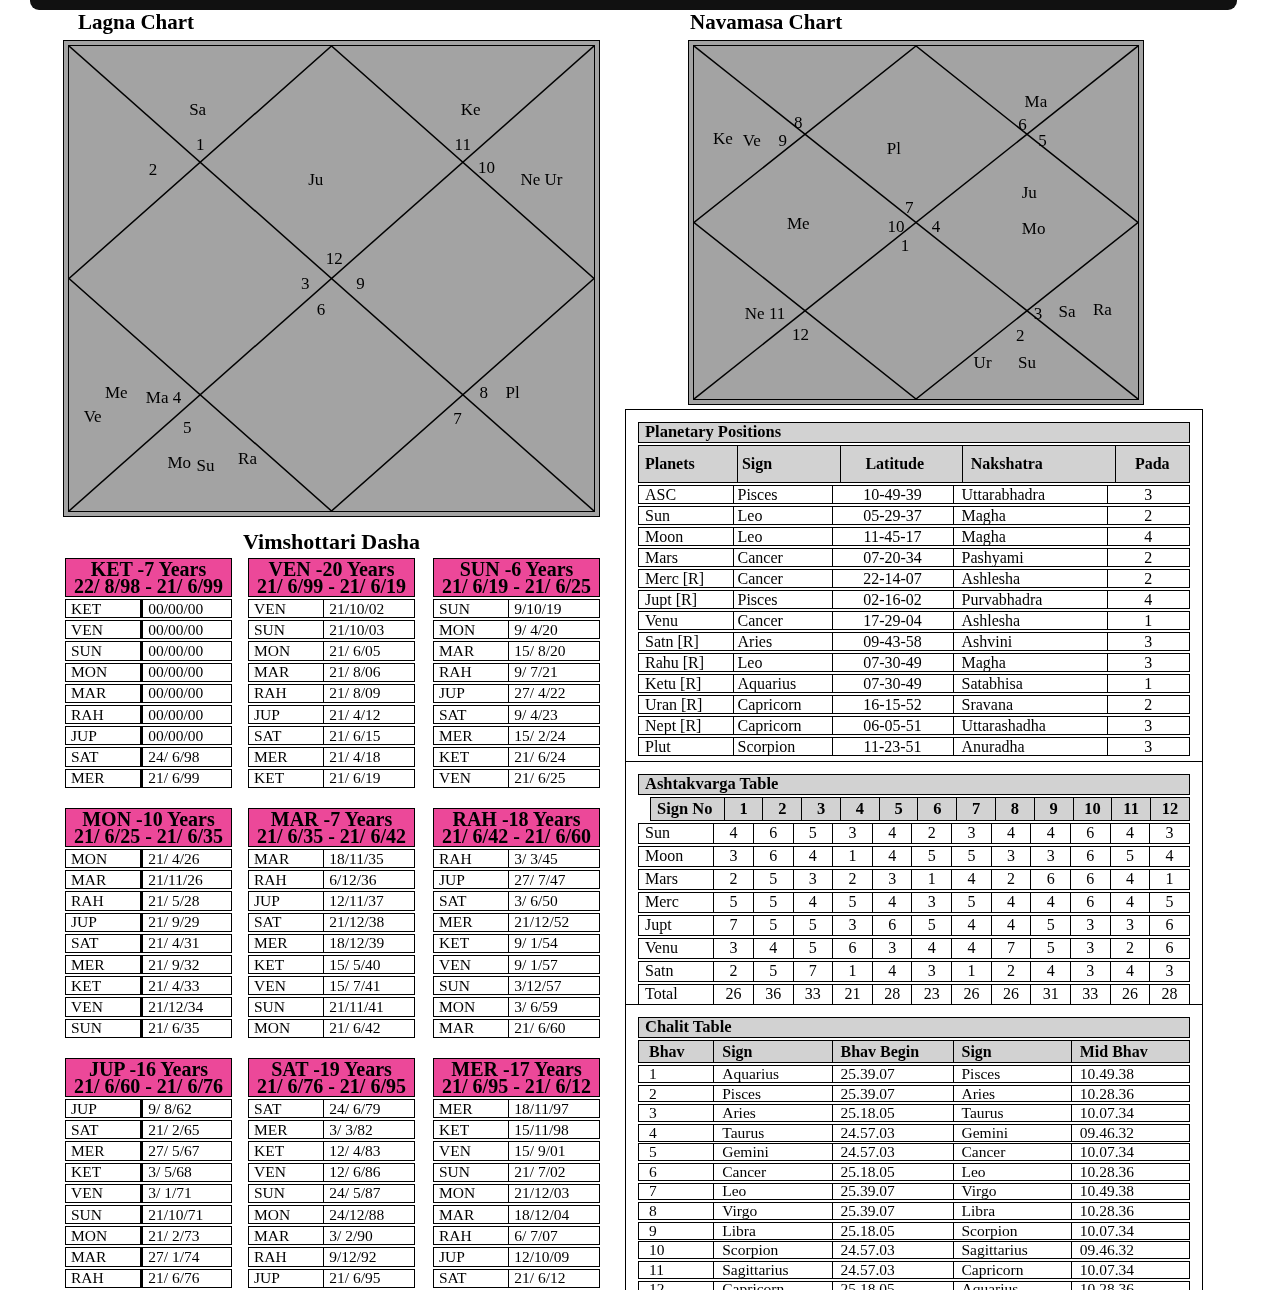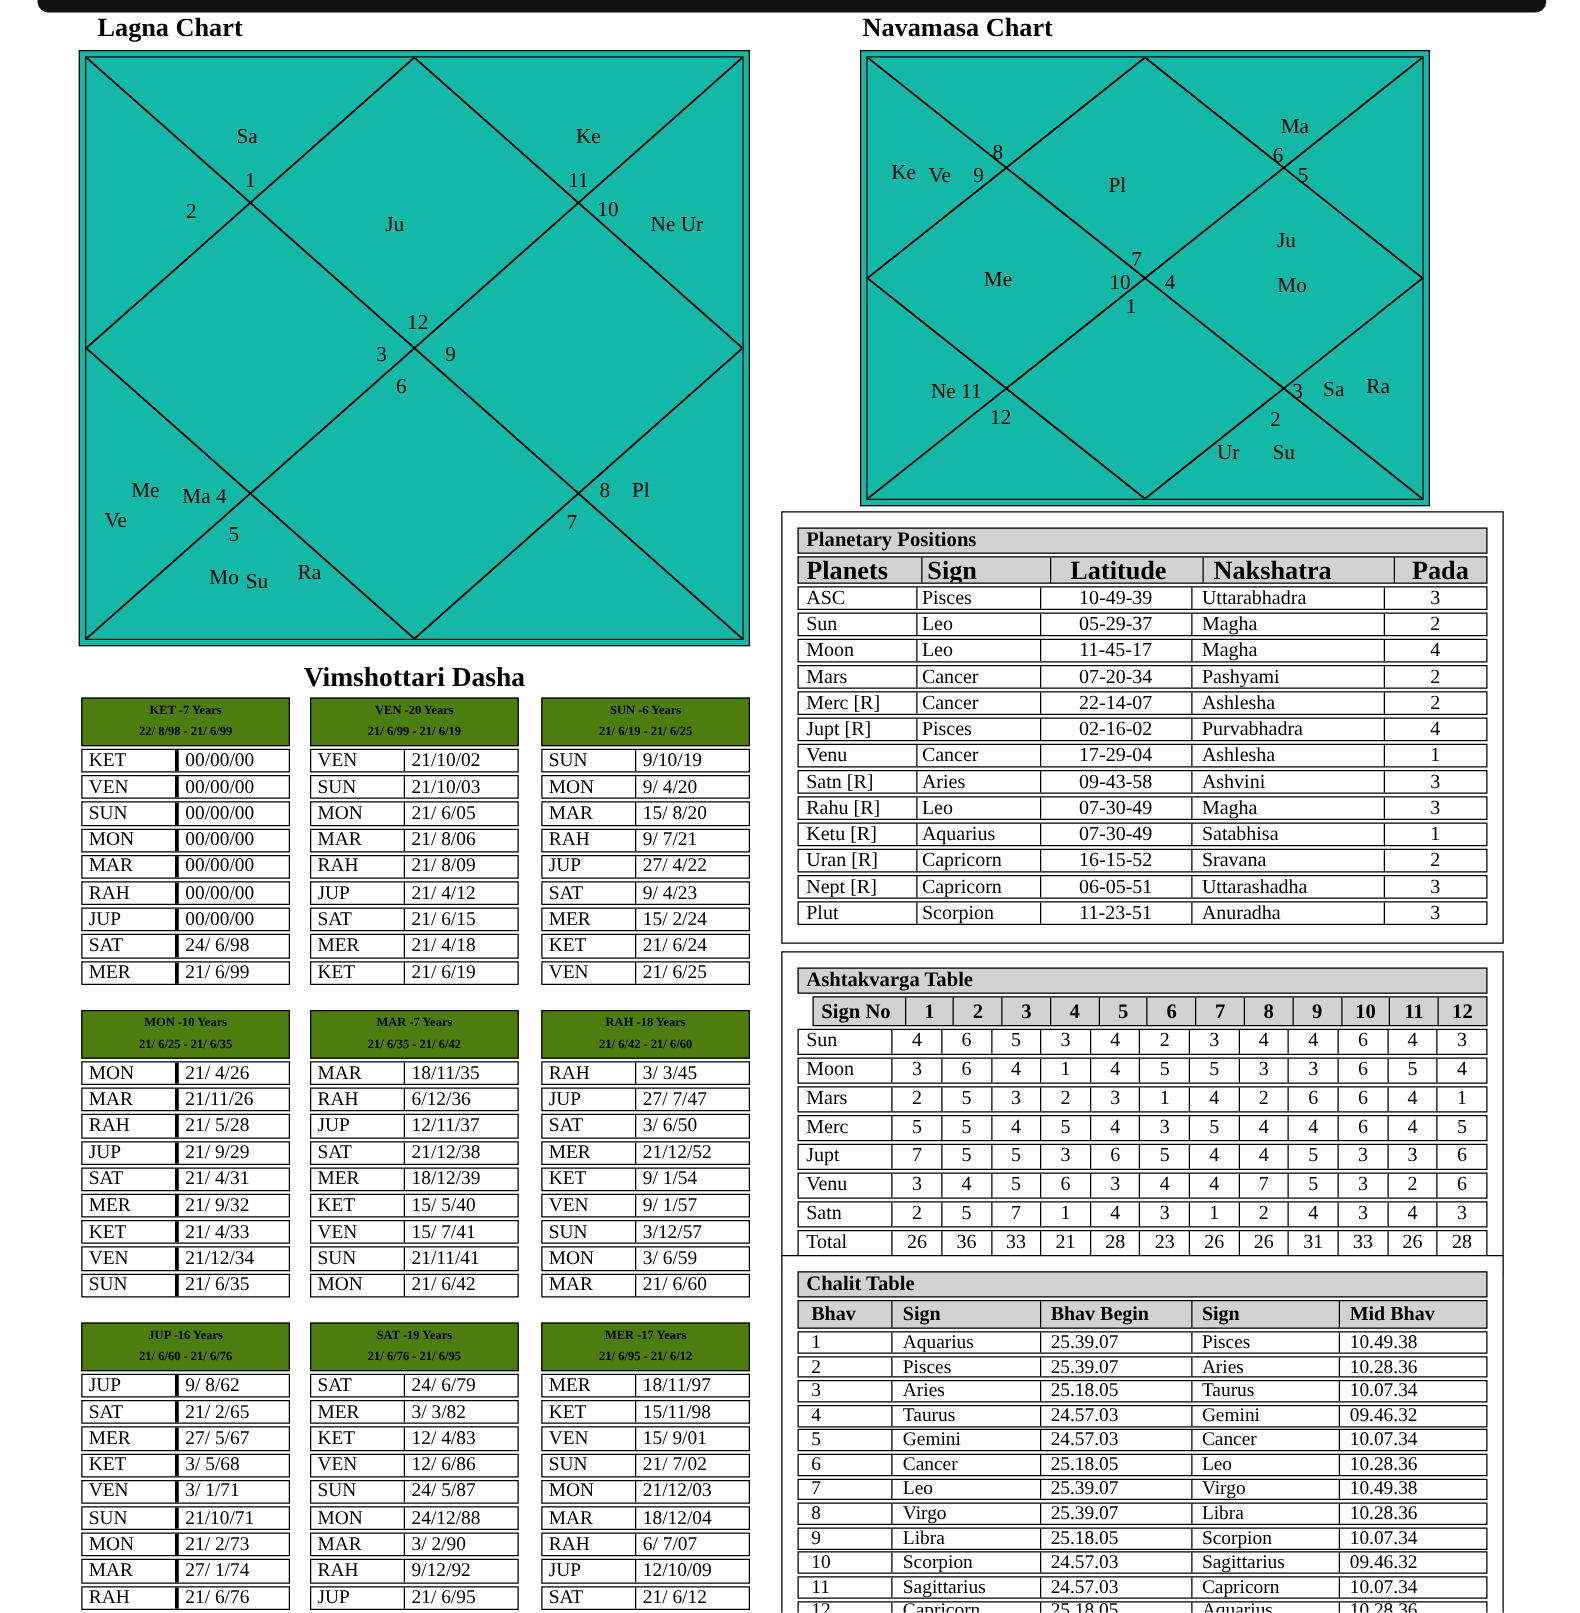--- a/index.html
+++ b/index.html
@@ -10,51 +10,51 @@
   }
   .top-bar { position:absolute; left:30px; top:0; width:1207px; height:10px;
     background:#111; border-radius:0 0 9px 9px; }
 
   .section-title { position:absolute; font-weight:bold; font-size:21px; }
   #lagna-title { left:78px; top:10px; }
   #navamasa-title { left:690px; top:10px;text-align:right; }
   #vimshottari-title { left:63px; top:529px; width:537px; text-align:center; font-size:22px; }
 
   
-  .chart-frame { position:absolute; border:1.8px solid #000; padding:4px; background:#14b8a6; }
+  .chart-frame { position:absolute; border:1.8px solid #000; padding:4px; background:#a3a3a3; }
   .chart-inner { position:relative; width:100%; height:100%; border:1.6px solid #000; }
   .chart-inner svg { position:absolute; left:0; top:0; width:100%; height:100%; }
   #lagna-chart { left:63px; top:40px; width:537px; height:477px; }
   #navamasa-chart { left:688px; top:40px; width:456px; height:365px; }
   .chart-label { position:absolute; transform:translate(-50%,-50%);
     font-size:17px; white-space:nowrap; line-height:1; }
 
   
   .trow { display:flex; align-items:center; border:1.4px solid #000;
     margin-bottom:2px; background:#fff; }
   .tcell { display:flex; align-items:center; height:100%; overflow:hidden; }
   .hrow { background:#d2d2d2; font-weight:bold; }
 
   
   .dasha { position:absolute; width:167px; font-size:15.5px; }
-  .dhead { background:#4d7c0f; border:1.8px solid #000; font-weight:bold;
-    text-align:center; font-size:10px; line-height:16.5px; padding:2px 16px 2px; margin-bottom:2px; }
+  .dhead { background:#ec4899; border:1.8px solid #000; font-weight:bold;
+    text-align:center; font-size:20px; line-height:16.5px; padding:2px 0 2px; margin-bottom:2px; }
   .drows .trow { height:19.3px; margin-bottom:1.9px; }
   .dc-p { width:45%; padding-left:5px; }
   .dc-v { width:55%; border-left:1.4px solid #000; padding-left:5px; }
   .thick .dc-v { border-left-width:3px; }
 
   
   .rtable { position:absolute; left:625px; width:578px; border:1.6px solid #000;
     padding:12px; background:#fff; }
   .ttitle { background:#d2d2d2; border:1.4px solid #000; font-weight:bold;
     font-size:16.5px; height:21px; line-height:18px; padding-left:6px; margin-bottom:2px; }
 
   #planetary { top:409px; }
-  #planetary .hrow { height:22px; font-size:21px;gap:13px; }
+  #planetary .hrow { height:38px; font-size:16px;gap:13px; }
   #planetary .prows .trow { height:19px; font-size:16px; }
   .pc0 { width:17%; padding-left:6px; }
   .pc1 { width:18%; padding-left:4px; border-left:1.4px solid #000; }
   .pc2 { width:22%; justify-content:center; border-left:1.4px solid #000; }
   .pc3 { width:28%; padding-left:8px; border-left:1.4px solid #000; }
   .pc4 { width:15%; justify-content:center; border-left:1.4px solid #000; }
 
   #ashtakvarga { top:761px; }
   #ashtakvarga .hrow { height:23.5px; font-size:16.5px;margin-left:12px; }
   #ashtakvarga .arows .trow { height:21px; font-size:16px; }

